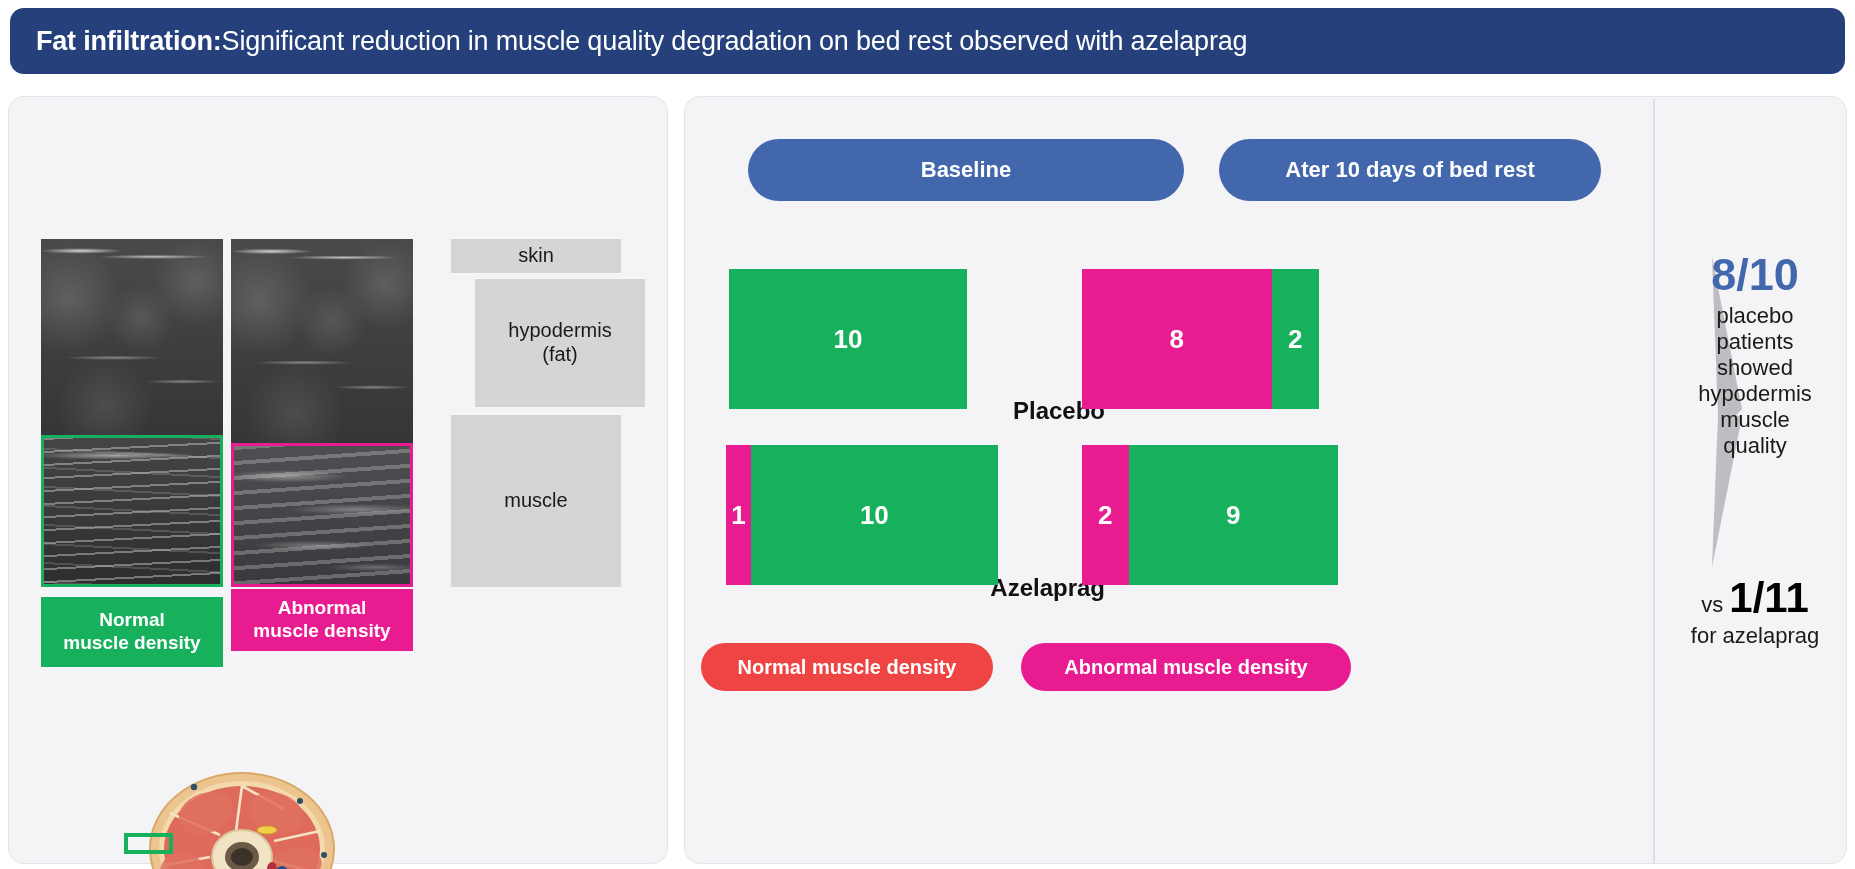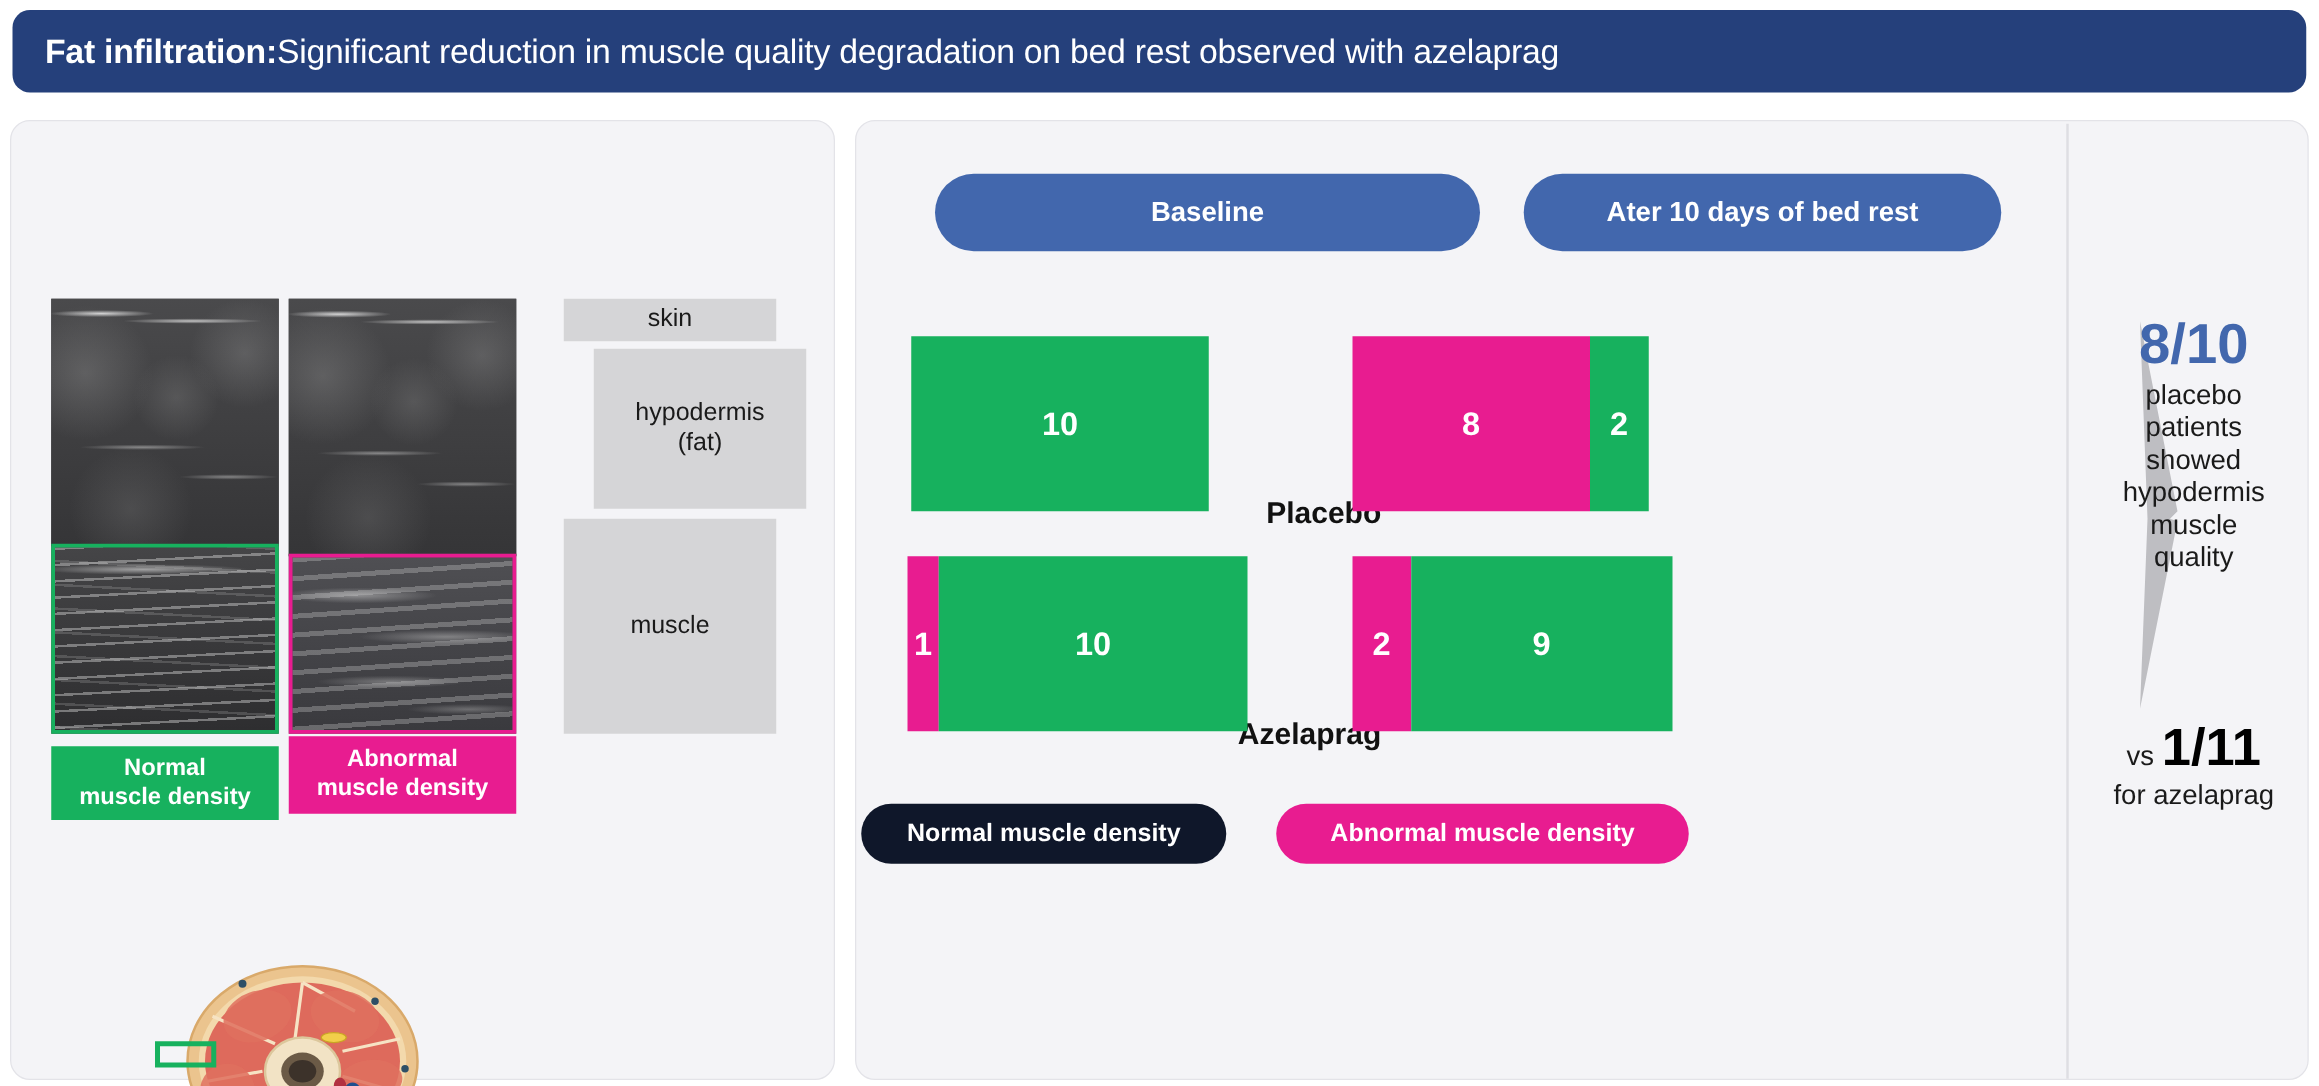--- a/index.html
+++ b/index.html
@@ -134,21 +134,21 @@
   .seg-green { background: #17B15E; }
   .seg-pink  { background: #E81C90; }
 
   .arrow-gray { position: absolute; left: 1017px; top: 160px; width: 46px; height: 310px; }
 
   .legend-pill {
     position: absolute; height: 48px; border-radius: 24px;
     display: flex; align-items: center; justify-content: center;
     color: #fff; font-weight: 700; font-size: 20px;
   }
-  #legend-normal   { left: 4px;   top: 546px; width: 292px; background: #0f172a; }
+  #legend-normal   { left: 16px;   top: 546px; width: 292px; background: #ef4444; }
   #legend-abnormal { left: 336px; top: 546px; width: 330px; background: #E81C90; }
 
   .divider {
     position: absolute; left: 968px; top: 2px; width: 2px; height: 764px;
     background: #DEDEE3;
   }
 
   
   .stat-block { position: absolute; text-align: center; }
   #stat-placebo { left: 978px; top: 155px; width: 184px; }
@@ -188,21 +188,21 @@
       <span>skin</span>
     </div>
     <div class="tissue-box" style="left:466px; top:182px; width:170px; height:128px; flex-direction:column;">
       <span>hypodermis</span>
       <span>(fat)</span>
     </div>
     <div class="tissue-box" style="left:442px; top:318px; width:170px; height:172px;">
       <span>muscle</span>
     </div>
 
-    <div class="density-tag tag-green" style="left:32px; top:500px; width:182px; height:59px; flex-direction:column;">
+    <div class="density-tag tag-green" style="left:32px; top:500px; width:182px; height:70px; flex-direction:column;">
       <span>Normal</span>
       <span>muscle density</span>
     </div>
     <div class="density-tag tag-pink" style="left:222px; top:492px; width:182px; height:62px; flex-direction:column;">
       <span>Abnormal</span>
       <span>muscle density</span>
     </div>
 
     <div class="anatomy">
       <svg width="240" height="160" viewBox="0 0 240 160">

